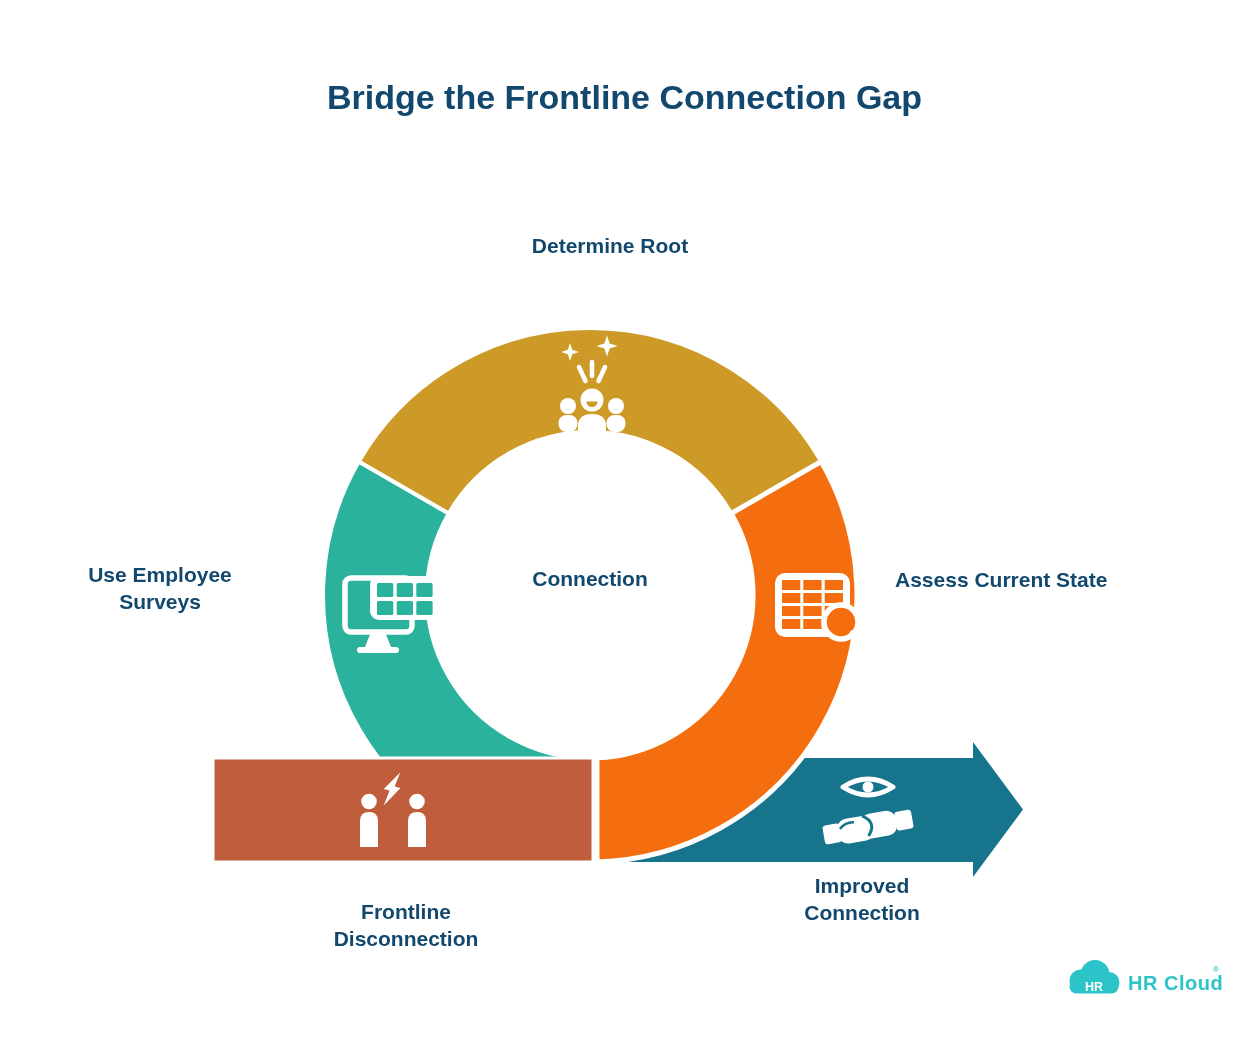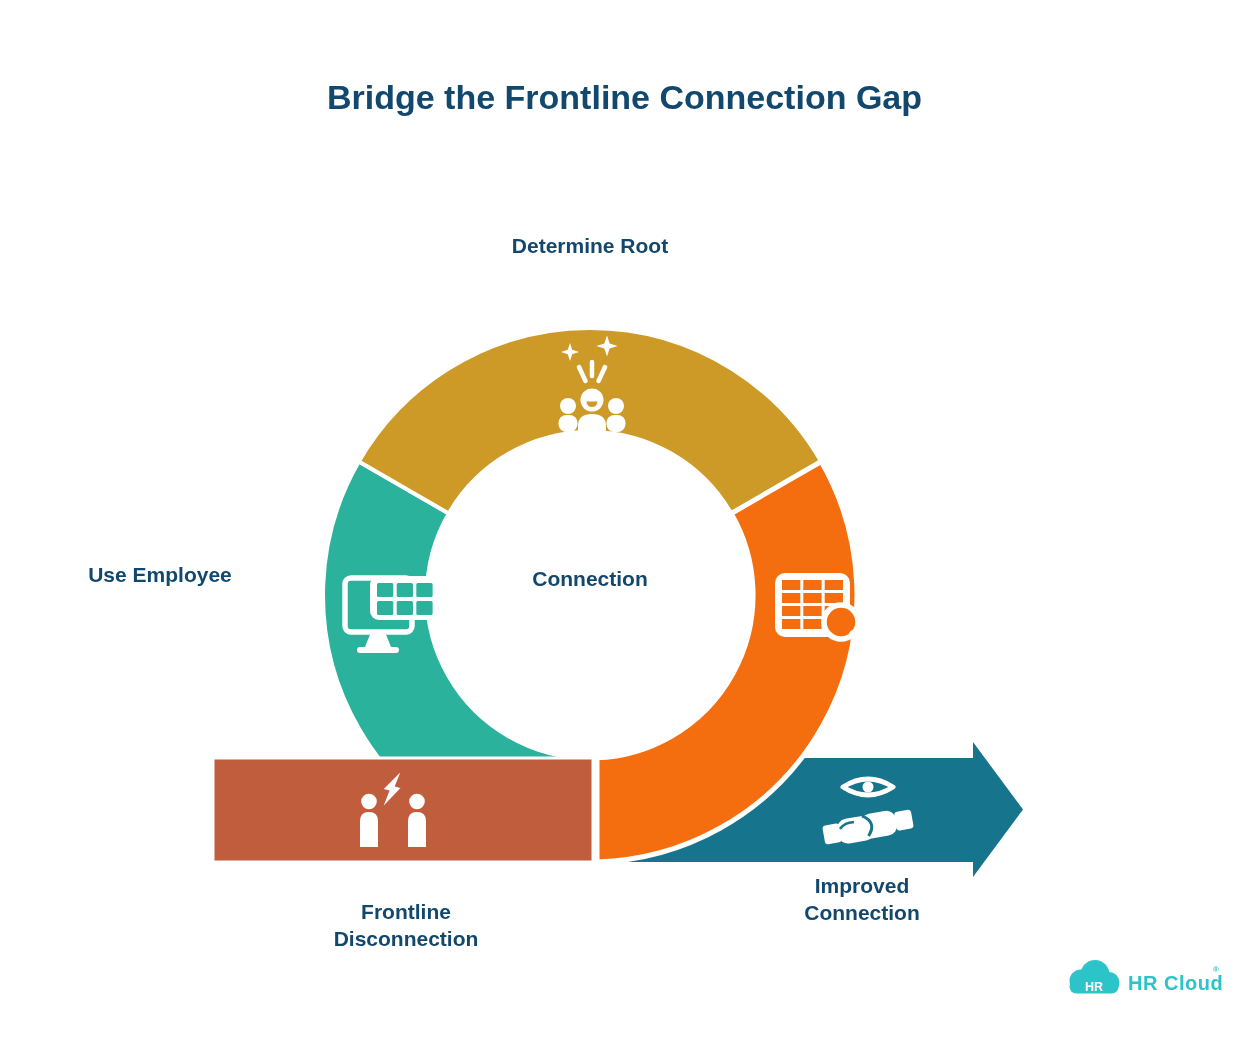--- a/index.html
+++ b/index.html
@@ -131,28 +131,32 @@
         <circle class="fill-logo" cx="1095" cy="974.5" r="14.5"></circle>
         <circle class="fill-logo" cx="1109" cy="982.5" r="10.5"></circle>
         <rect class="fill-logo" x="1069.5" y="980" width="49" height="13.5" rx="6.75"></rect>
       </g>
       <text class="logo-mono" x="1094" y="991">HR</text>
       <text class="logo-word" x="1128" y="990">HR Cloud</text>
       <text class="logo-reg" x="1213" y="972">®</text>
     </g>
   </svg>
 
-  <div class="label t-center" style="left:440px;top:232px;width:300px">
+  <div class="label t-center" style="left:460px;top:232px;width:300px">
     <div>Determine Root</div>
   </div>
 
   <div class="label t-right" style="left:35px;top:561px;width:250px">
     <div>Use Employee</div>
+    <div>Surveys</div>
   </div>
 
+  <div class="label t-left" style="left:895px;top:566px;width:280px">
+    <div>Assess Current State</div>
+  </div>
 
   <div class="label t-center" style="left:440px;top:565px;width:300px">
     <div>Connection</div>
   </div>
 
   <div class="label t-center" style="left:256px;top:898px;width:300px">
     <div>Frontline</div>
     <div>Disconnection</div>
   </div>
 

